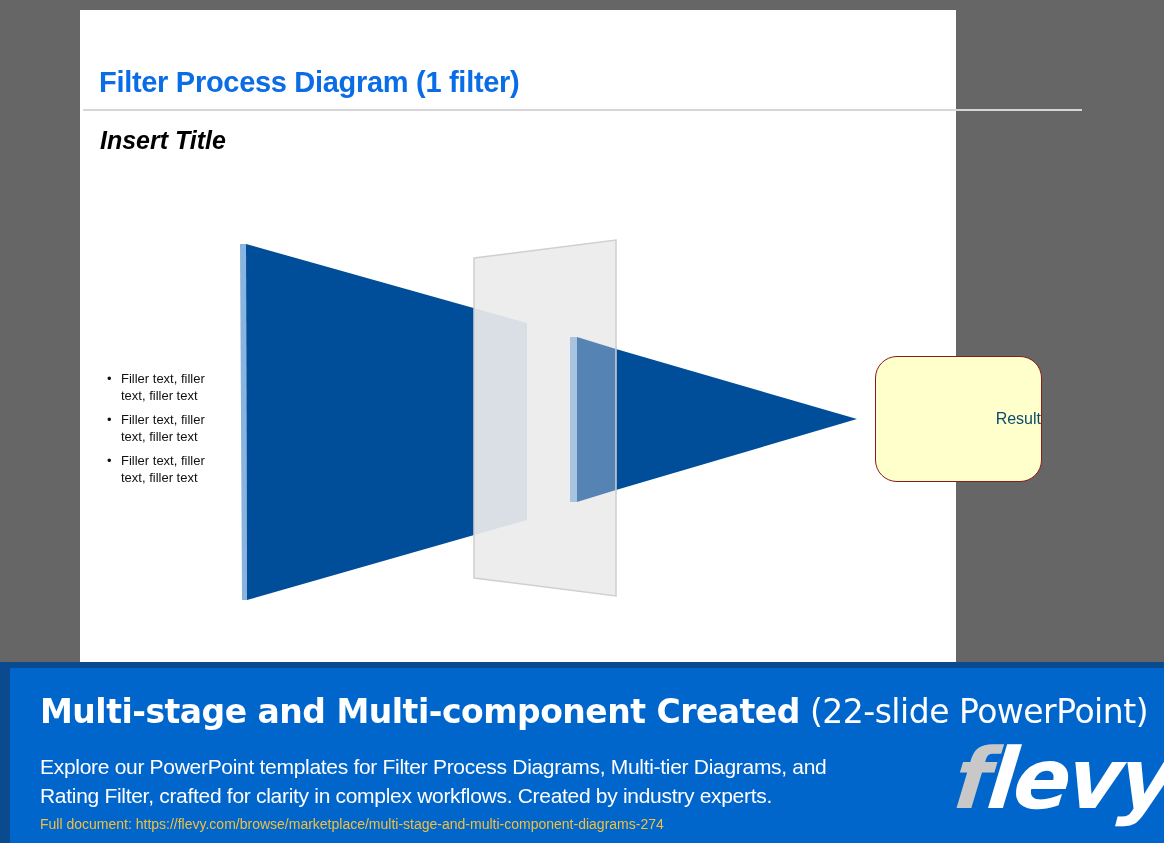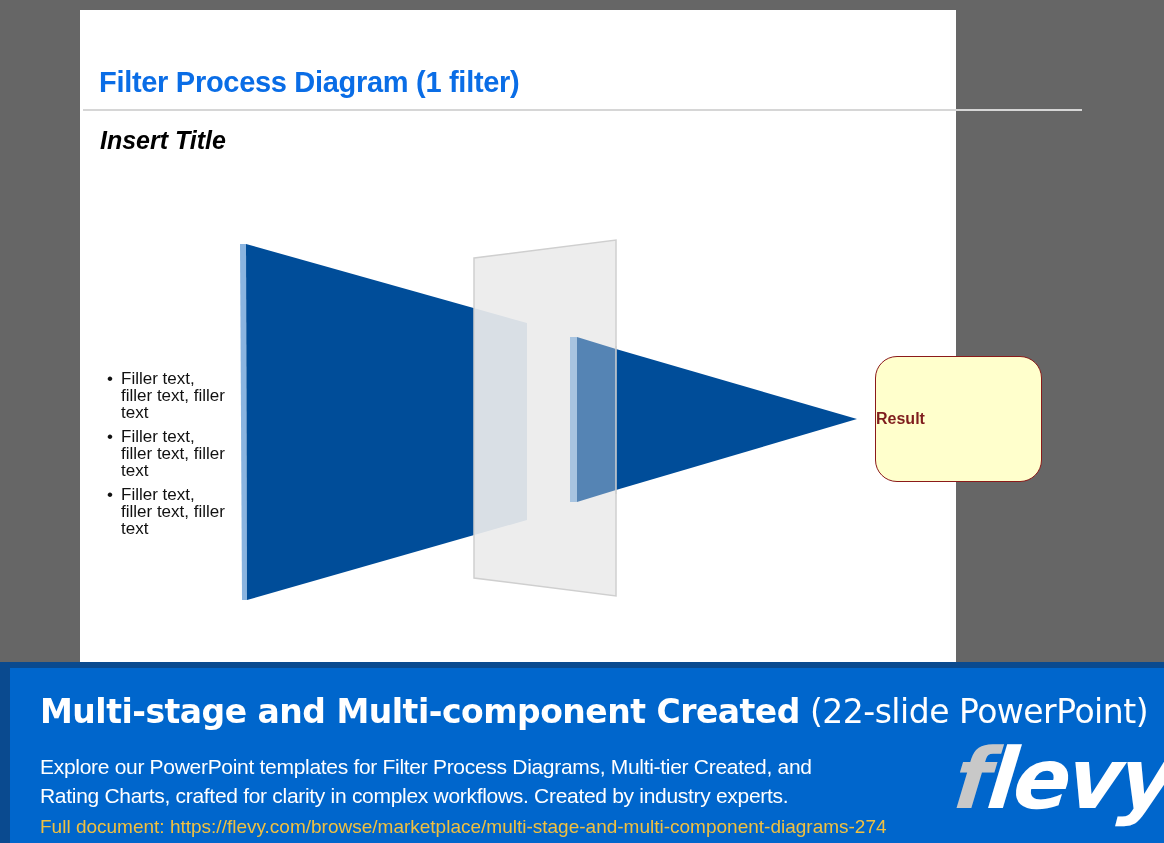--- a/index.html
+++ b/index.html
@@ -1,32 +1,32 @@
 <!DOCTYPE html>
 <html><head>
 <meta charset="utf-8">
 <style>
   html, body { margin:0; padding:0; }
   body { width:1164px; height:843px; background:#666666; position:relative; overflow:hidden; font-family:"Liberation Sans", sans-serif; }
   .slide { position:absolute; left:80px; top:10px; width:876px; height:660px; background:#ffffff; }
   .slide-title { position:absolute; left:19px; top:56px; font-size:29px; font-weight:bold; color:#0a6de6; letter-spacing:-0.3px; white-space:nowrap; }
   .title-rule { position:absolute; left:3px; top:99px; width:999px; height:2px; background:#d6d6d6; }
   .subtitle { position:absolute; left:20px; top:116px; font-size:25px; font-weight:bold; font-style:italic; color:#000; }
-  .bullets { position:absolute; left:26px; top:360px; width:120px; margin:0; padding:0; list-style:none; font-size:17px; color:#111; line-height:17px; }
+  .bullets { position:absolute; left:26px; top:360px; width:120px; margin:0; padding:0; list-style:none; font-size:13px; color:#111; line-height:17px; }
   .bullets li { position:relative; padding-left:15px; margin-bottom:7px; }
   .bullets li::before { content:"•"; position:absolute; left:1px; top:0; }
   .diagram { position:absolute; left:0; top:0; }
-  .result-box { position:absolute; left:795px; top:346px; width:165px; height:124px; background:#ffffcc; border:1.5px solid #8b1a1a; border-radius:22px; display:flex; align-items:center; justify-content:flex-start; font-size:16px; font-weight:bold; color:#7f1d1d; }
+  .result-box { position:absolute; left:795px; top:346px; width:165px; height:124px; background:#ffffcc; border:1.5px solid #8b1a1a; border-radius:22px; display:flex; align-items:center; justify-content:flex-end; font-size:16px; font-weight:normal; color:#0c4a6e; }
   .banner { position:absolute; left:0; top:662px; width:1164px; height:181px; background:#0a4a8f; }
   .banner-inner { position:absolute; left:10px; top:6px; width:1154px; height:175px; background:#0066cc; }
   .banner-title { position:absolute; left:30px; top:24px; font-family:"DejaVu Sans", sans-serif; font-size:33px; color:#fff; white-space:nowrap; letter-spacing:-0.5px; }
   .banner-title b { font-weight:bold; }
   .banner-title span.light { font-weight:normal; }
   .banner-desc { position:absolute; left:30px; top:84px; width:800px; font-size:21px; line-height:29px; color:#fff; letter-spacing:-0.3px; }
-  .banner-link { position:absolute; left:30px; top:148px; font-size:19px; color:#f0c040; white-space:nowrap; }
+  .banner-link { position:absolute; left:30px; top:148px; font-size:14px; color:#f0c040; white-space:nowrap; }
   .logo { position:absolute; left:945px; top:62px; font-family:"DejaVu Sans", sans-serif; font-weight:bold; font-style:italic; font-size:84px; letter-spacing:-3px; color:#ffffff; transform:skewX(-6deg); }
   .logo .first { color:#c8c8c8; }
 </style>
 </head>
 <body>
 
 <div class="slide">
   <div class="slide-title">Filter Process Diagram (1 filter)</div>
   <div class="title-rule"></div>
   <div class="subtitle">Insert Title</div>
@@ -54,19 +54,19 @@
     <span>Result</span>
   </div>
 </div>
 
 <div class="banner">
   <div class="banner-inner">
     <div class="banner-title">
       <b>Multi-stage and Multi-component Created</b>
       <span class="light">(22-slide PowerPoint)</span>
     </div>
-    <div class="banner-desc">Explore our PowerPoint templates for Filter Process Diagrams, Multi-tier Created, and Rating Charts, crafted for clarity in complex workflows. Created by industry experts.</div>
+    <div class="banner-desc">Explore our PowerPoint templates for Filter Process Diagrams, Multi-tier Diagrams, and Rating Filter, crafted for clarity in complex workflows. Created by industry experts.</div>
     <div class="banner-link">Full document: https://flevy.com/browse/marketplace/multi-stage-and-multi-component-diagrams-274</div>
     <div class="logo">
       <span class="first">f</span><span>levy</span>
     </div>
   </div>
 </div>
 
 </body></html>

